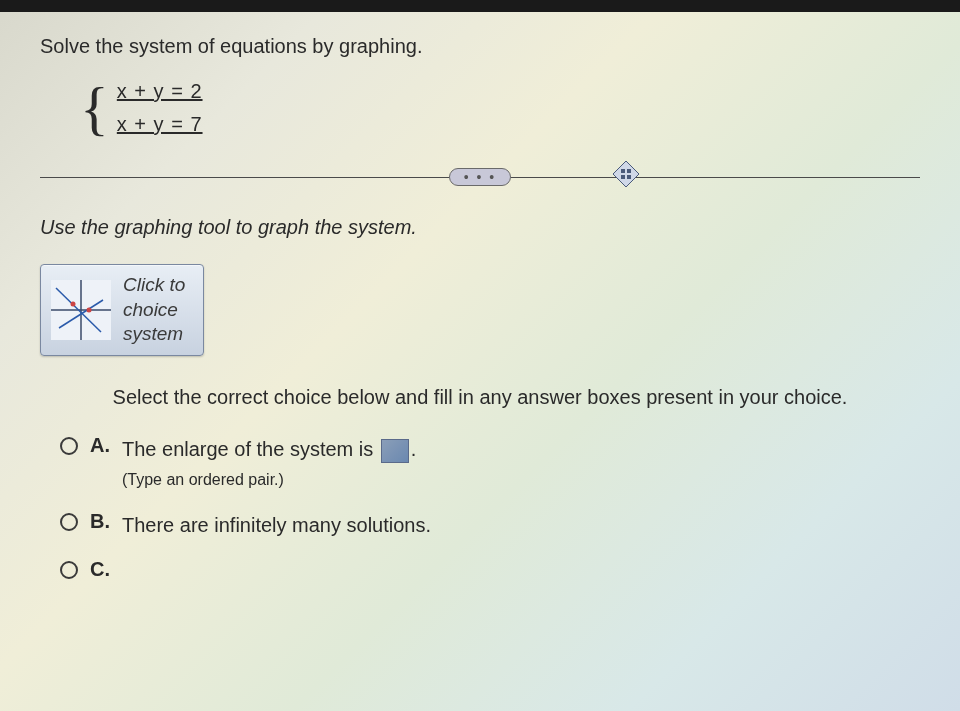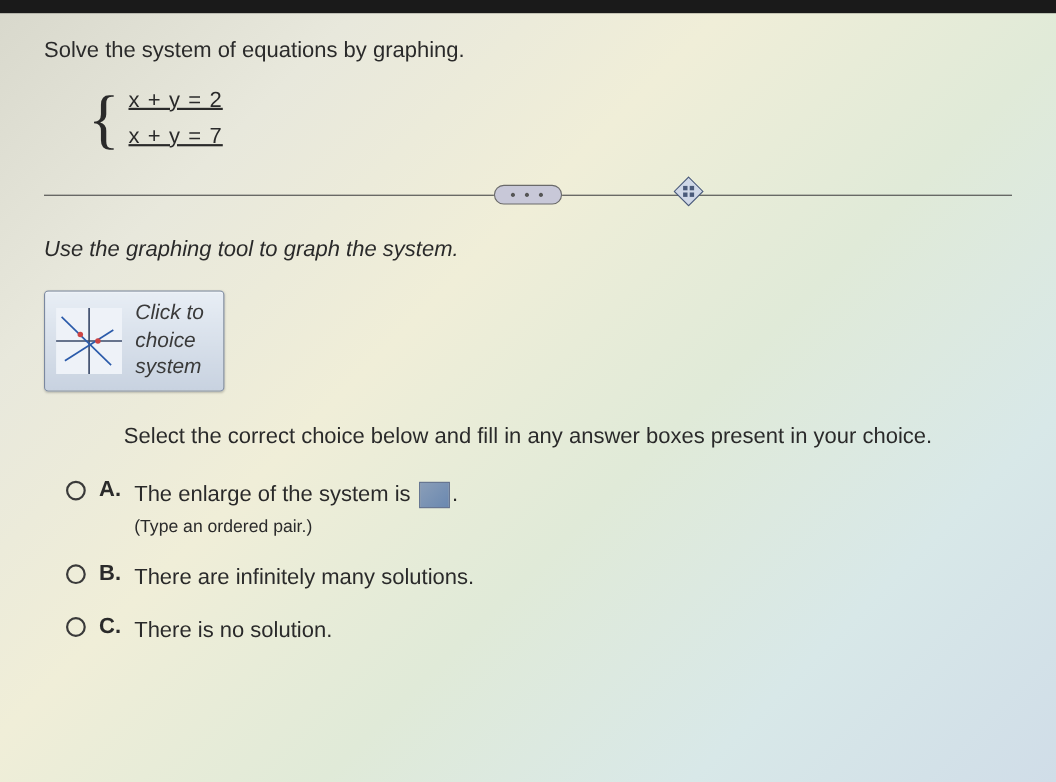--- a/index.html
+++ b/index.html
@@ -207,18 +207,17 @@
 
   <div class="choice-row">
     <div class="radio"></div>
     <div class="choice-letter">B.</div>
     <div class="choice-text">There are infinitely many solutions.</div>
   </div>
 
   <div class="choice-row">
     <div class="radio"></div>
     <div class="choice-letter">C.</div>
-    <div class="choice-text">There is no solution.</div>
   </div>
 </div>
 
 
 
 
 </body></html>

